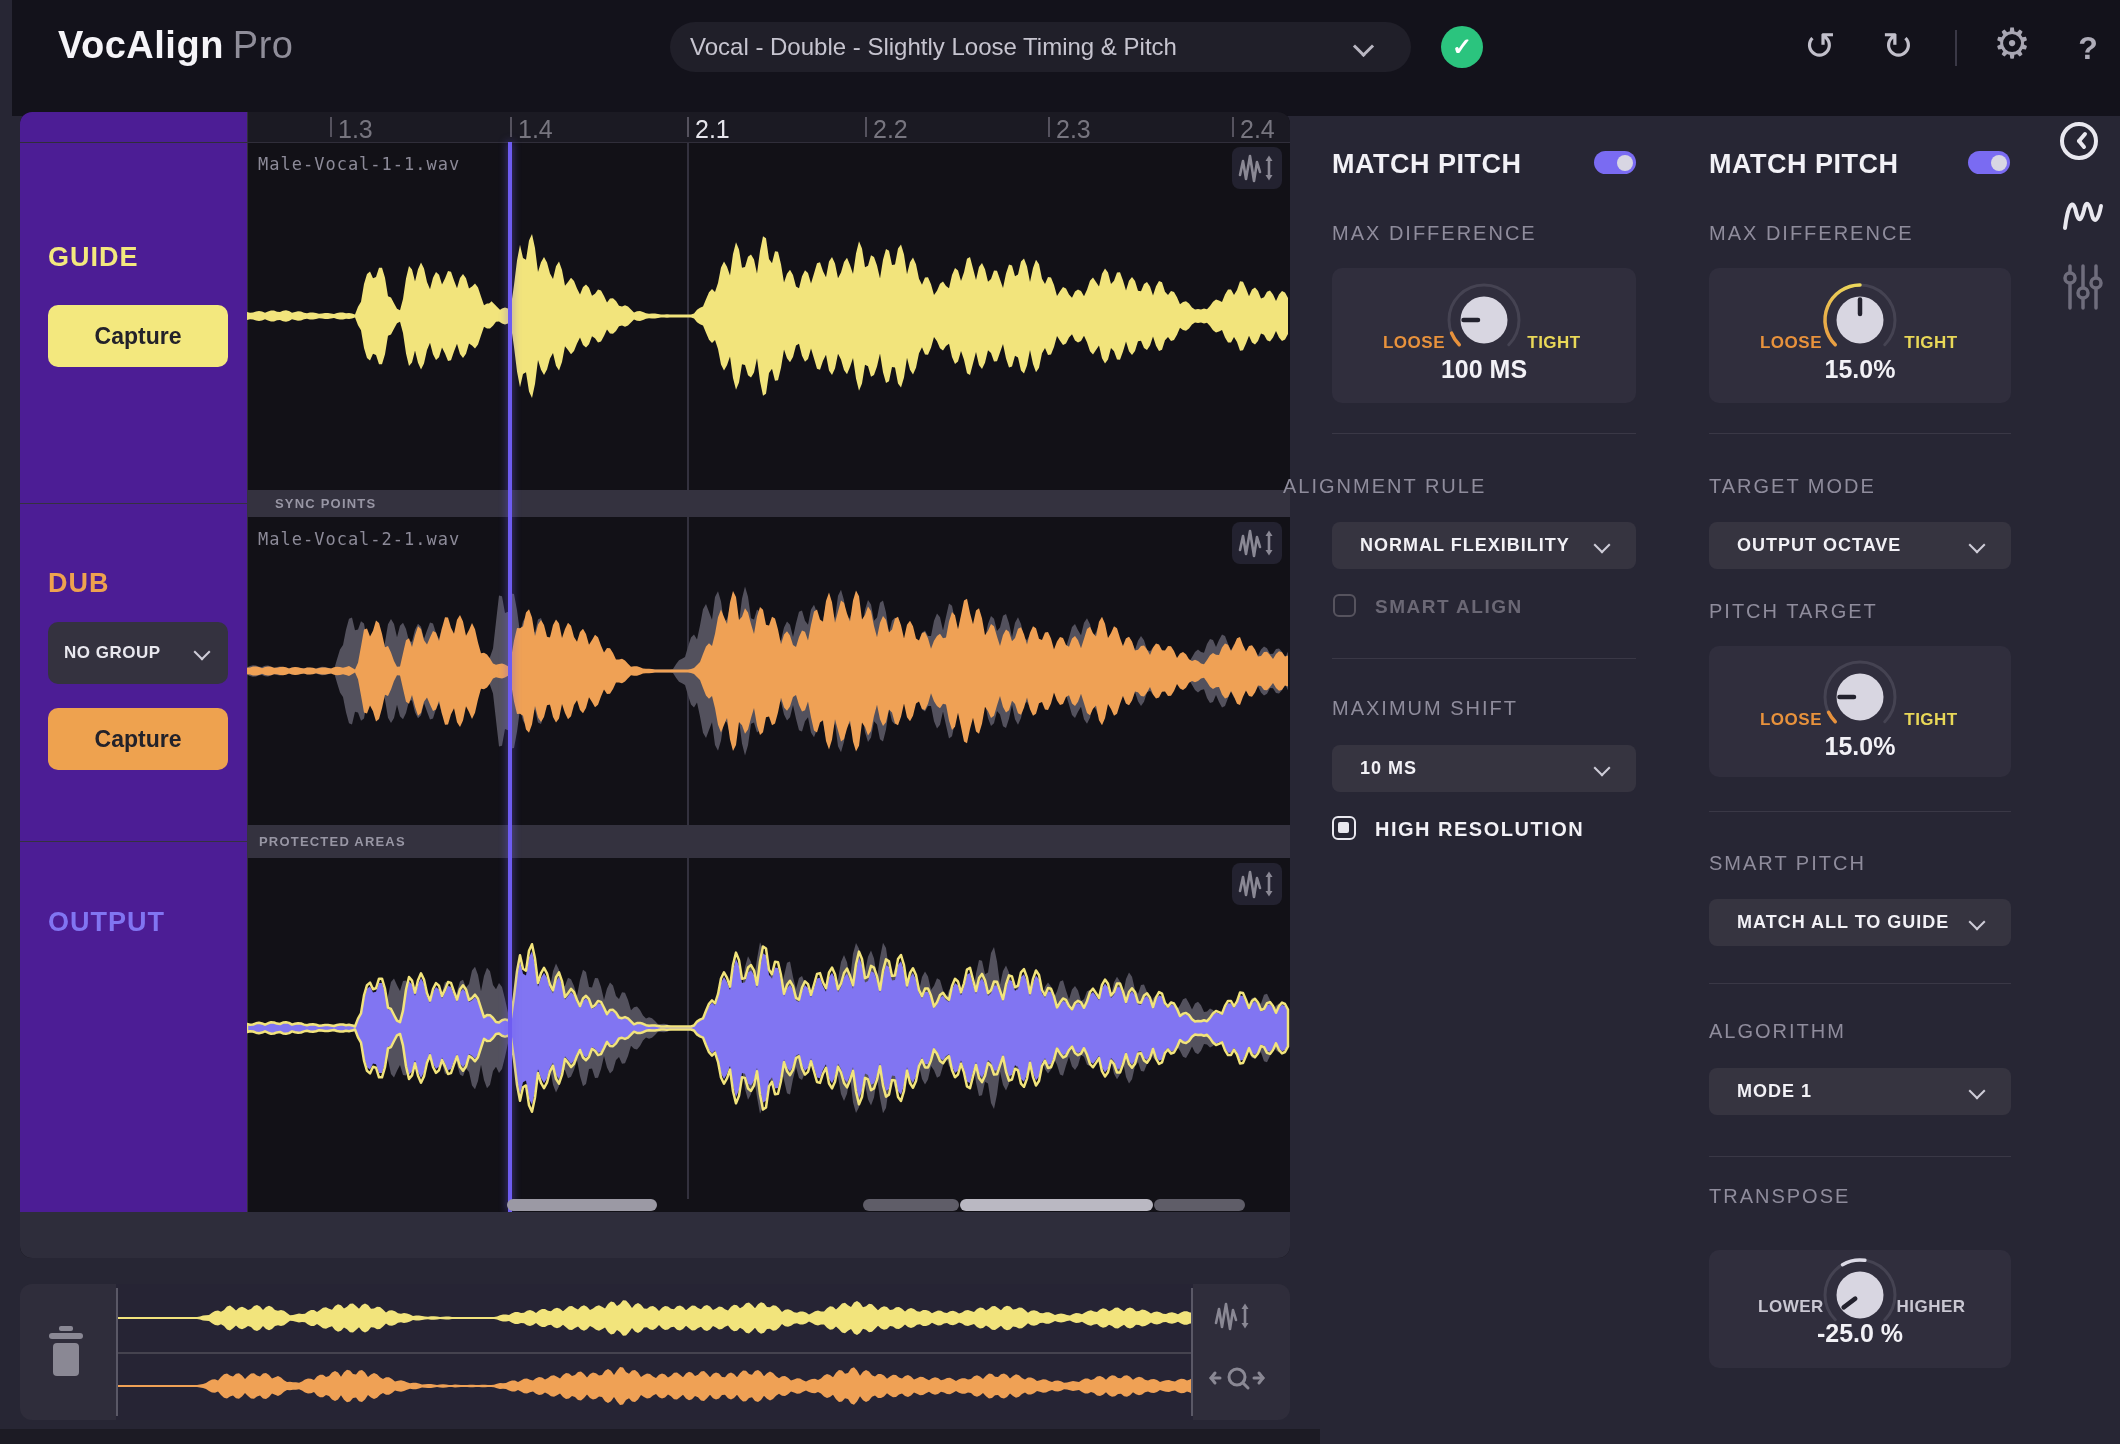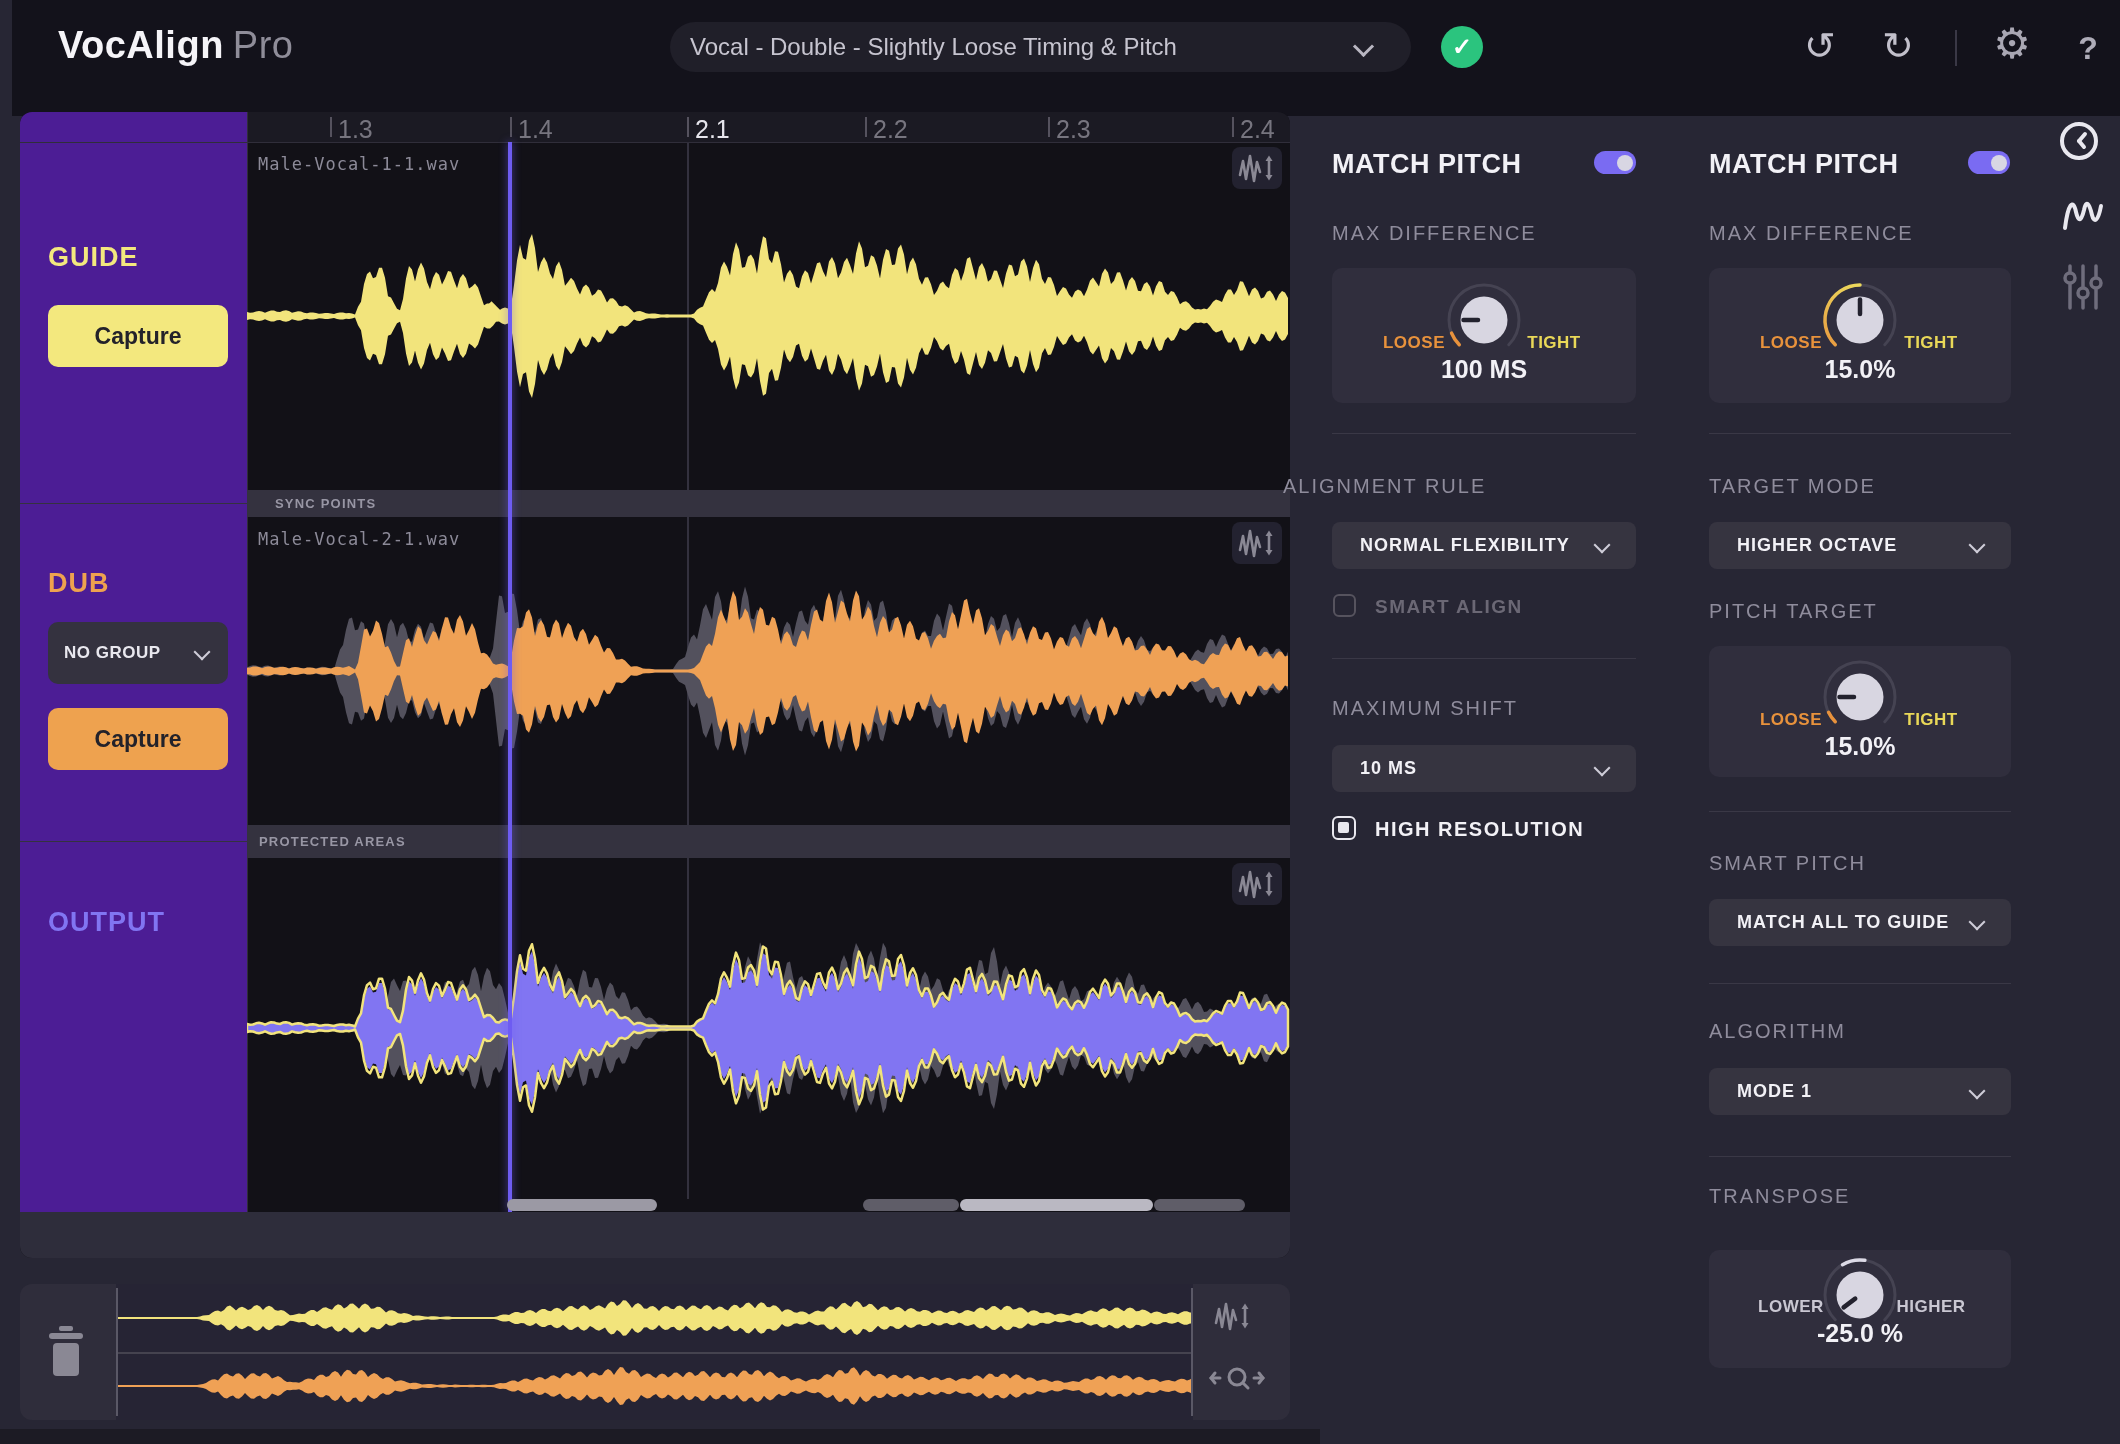--- a/index.html
+++ b/index.html
@@ -308,21 +308,21 @@
           <line x1="151.00" y1="46.00" x2="151.00" y2="31.50" stroke="#23222e" stroke-width="4.5" stroke-linecap="round"></line>
         </svg></div>
     <span class="klabel min" style="top:65px;">LOOSE</span>
     <span class="klabel max" style="top:65px;">TIGHT</span>
     <span class="kvalue" style="top:87px;">15.0%</span>
   </div>
   <div class="abs divline" style="left:1709px;top:433px;width:302px;"></div>
 
   <div class="abs seclabel" style="left:1709px;top:475px;">TARGET MODE</div>
   <div class="abs dd" style="left:1709px;top:522px;width:302px;">
-    <span>HIGHER OCTAVE</span>
+    <span>OUTPUT OCTAVE</span>
     <span class="chev"></span>
   </div>
 
   <div class="abs seclabel" style="left:1709px;top:600px;">PITCH TARGET</div>
   <div class="abs kpanel" style="left:1709px;top:646px;width:302px;height:131px;">
     <div class="abs" style="left:0;top:0;width:302px;height:131px;"><svg width="302" height="131">
           <path d="M 126.25 75.75 A 35 35 0 1 1 175.75 75.75" stroke="#454352" stroke-width="3" fill="none" stroke-linecap="round"></path>
           <path d="M 126.25 75.75 A 35 35 0 0 1 119.54 66.34" stroke="#e8923c" stroke-width="3.5" fill="none" stroke-linecap="round"></path>
           <circle cx="151" cy="51" r="23.5" fill="#d8d6e1"></circle>
           <line x1="145.00" y1="51.00" x2="130.50" y2="51.00" stroke="#23222e" stroke-width="4.5" stroke-linecap="round"></line>

